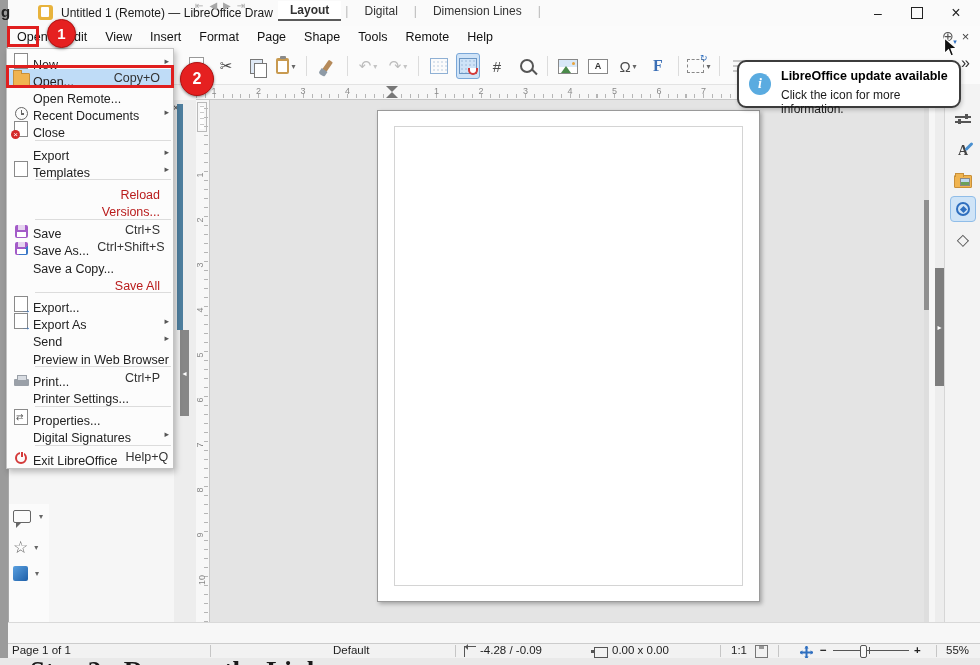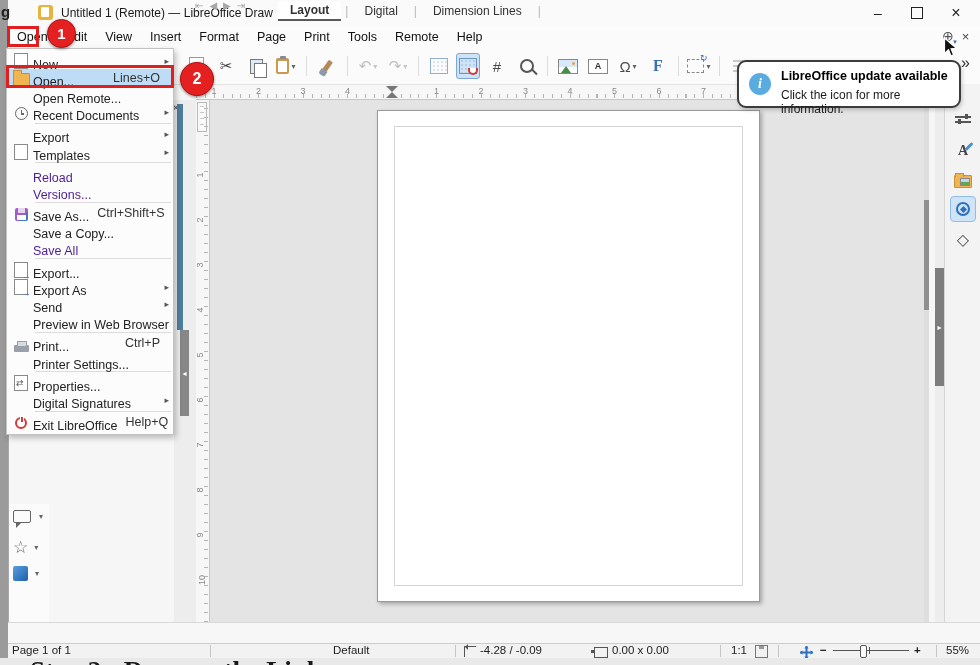--- a/index.html
+++ b/index.html
@@ -60,21 +60,21 @@
   .ti-align{width:14px;height:12px;background:repeating-linear-gradient(0deg,#c9c9c9 0 2px,transparent 2px 5px);}
   .ti-fontwork{font-size:16px;font-weight:bold;color:#3b6fb6;font-family:"Liberation Serif",serif;}
   
   #file-menu{left:6px;top:48px;width:168px;background:#fcfcfc;border:1px solid #c3c3c3;
              box-shadow:2px 3px 6px rgba(0,0,0,.25);padding:3px 0;box-sizing:border-box;z-index:30;}
   .mi{display:flex;align-items:center;height:17.2px;padding:0 4px 0 2px;font-size:12.5px;color:#222;}
   .mi .ico{width:24px;display:flex;justify-content:center;flex:none;}
   .mi .lbl{flex:1;white-space:nowrap;margin-top:8px;}
   .mi .sc{color:#333;margin-left:8px;white-space:nowrap;}
   .mi .sub{width:9px;color:#555;font-size:9px;text-align:right;flex:none;}
-  .mi.disabled{color:#4c1d95;}
+  .mi.disabled{color:#b91c1c;text-align:right;}
   .mi.hl{background:#bfdcf7;}
   .msep{height:1px;background:#dcdcdc;margin:2px 2px 2px 28px;}
   
   .ic{position:relative;width:15px;height:15px;display:inline-block;}
   .ic-new-document,.ic-template,.ic-close-document,.ic-export,.ic-properties{width:12px;height:14px;border:1px solid #8a8a8a;background:#fff;}
   .ic-close-document::after{content:"×";position:absolute;left:-4px;bottom:-3px;width:9px;height:9px;background:#d42a2a;color:#fff;
       border-radius:50%;font-size:8px;line-height:9px;text-align:center;}
   .ic-export::after{content:"→";position:absolute;right:-4px;bottom:-4px;font-size:10px;font-weight:bold;color:#2f6fbf;}
   .ic-properties::after{content:"⇄";position:absolute;left:1px;top:2px;font-size:9px;color:#555;}
   .ic-open-folder{width:15px;height:11px;background:#f0b450;border:1px solid #c8903a;border-radius:1px;top:2px;}
@@ -195,21 +195,21 @@
     </div>
   <div id="btn-close" class="abs wbtn">×</div>
 
   <div id="menubar" class="abs">
       <div class="mb-item">Open</div>
       <div class="mb-item">Edit</div>
       <div class="mb-item">View</div>
       <div class="mb-item">Insert</div>
       <div class="mb-item">Format</div>
       <div class="mb-item">Page</div>
-      <div class="mb-item">Print</div>
+      <div class="mb-item">Shape</div>
       <div class="mb-item">Tools</div>
       <div class="mb-item">Remote</div>
       <div class="mb-item">Help</div>
     </div>
   <div id="mb-right" class="abs">
     <span id="globe-wrap">
       <span>⊕</span><span id="globe-arrow">▾</span>
     </span>
     <span id="doc-close">×</span>
   </div>
@@ -371,35 +371,42 @@
           <span class="ic ic-new-document"></span>
         </span>
         <span class="lbl">New</span>
         <span class="sub">▸</span>
       </div>
       <div class="mi hl">
         <span class="ico">
           <span class="ic ic-open-folder"></span>
         </span>
         <span class="lbl">Open...</span>
-        <span class="sc">Lines+O</span>
+        <span class="sc">Copy+O</span>
         <span class="sub"></span>
       </div>
       <div class="mi">
         <span class="ico"></span>
         <span class="lbl">Open Remote...</span>
         <span class="sub"></span>
       </div>
       <div class="mi">
         <span class="ico">
           <span class="ic ic-clock"></span>
         </span>
         <span class="lbl">Recent Documents</span>
         <span class="sub">▸</span>
       </div>
+      <div class="mi">
+        <span class="ico">
+          <span class="ic ic-close-document"></span>
+        </span>
+        <span class="lbl">Close</span>
+        <span class="sub"></span>
+      </div>
       <div class="msep"></div>
       <div class="mi">
         <span class="ico"></span>
         <span class="lbl">Export</span>
         <span class="sub">▸</span>
       </div>
       <div class="mi">
         <span class="ico">
           <span class="ic ic-template"></span>
         </span>
@@ -411,20 +418,28 @@
         <span class="ico"></span>
         <span class="lbl">Reload</span>
         <span class="sub"></span>
       </div>
       <div class="mi disabled">
         <span class="ico"></span>
         <span class="lbl">Versions...</span>
         <span class="sub"></span>
       </div>
       <div class="msep"></div>
+      <div class="mi">
+        <span class="ico">
+          <span class="ic ic-save"></span>
+        </span>
+        <span class="lbl">Save</span>
+        <span class="sc">Ctrl+S</span>
+        <span class="sub"></span>
+      </div>
       <div class="mi">
         <span class="ico">
           <span class="ic ic-save-as"></span>
         </span>
         <span class="lbl">Save As...</span>
         <span class="sc">Ctrl+Shift+S</span>
         <span class="sub"></span>
       </div>
       <div class="mi">
         <span class="ico"></span>

